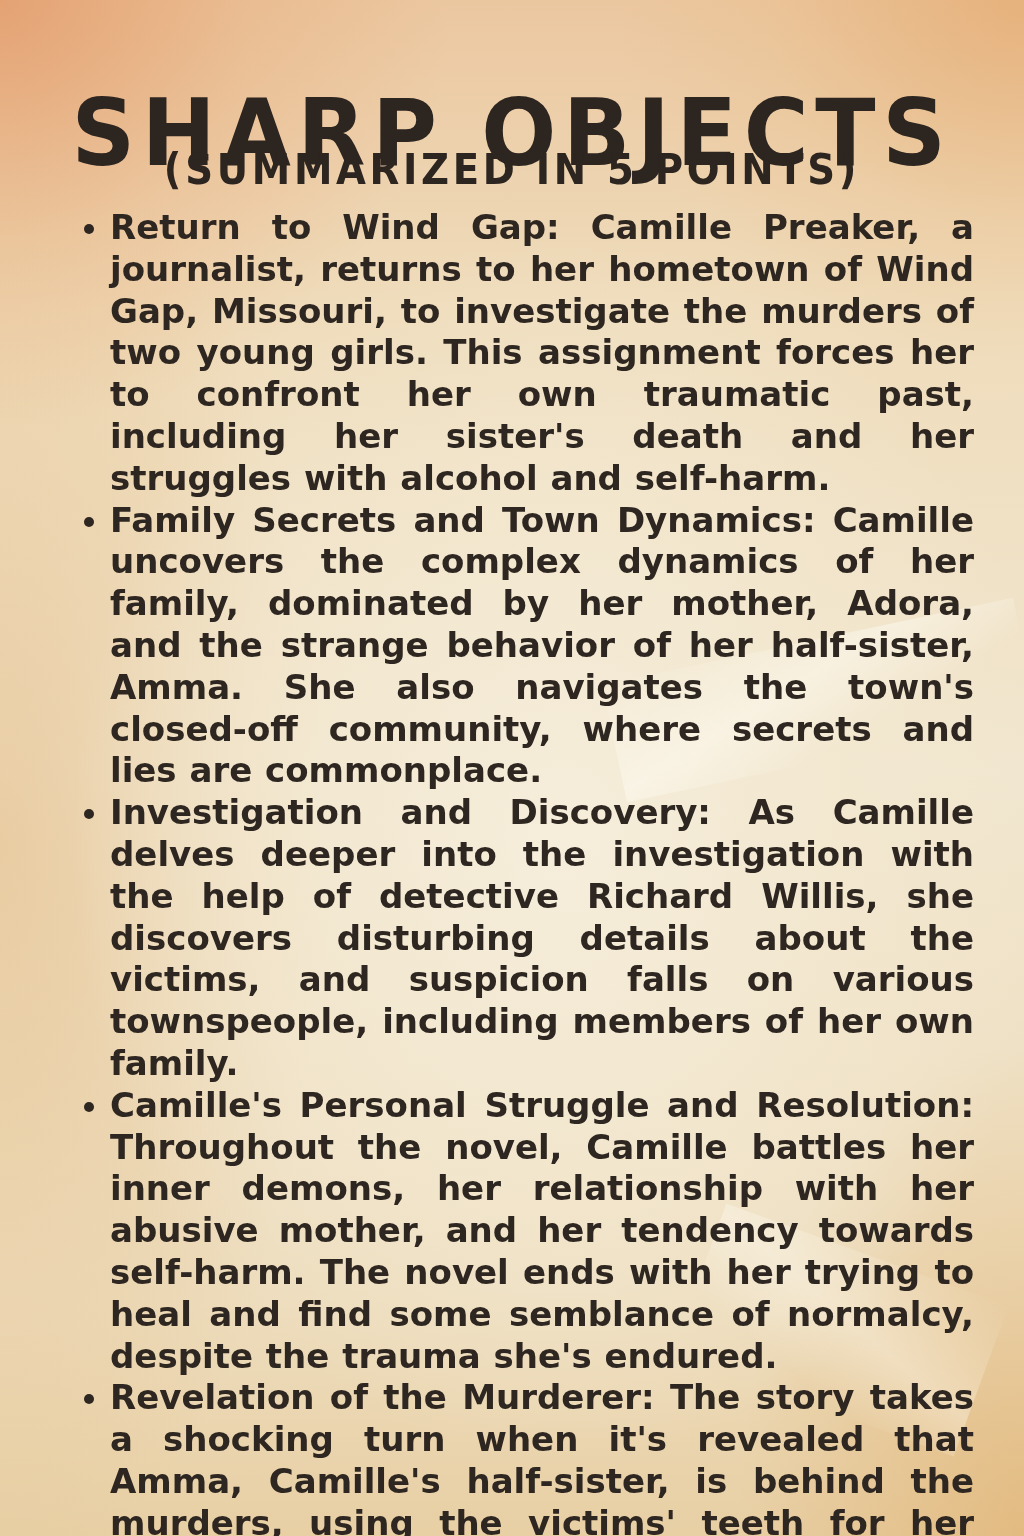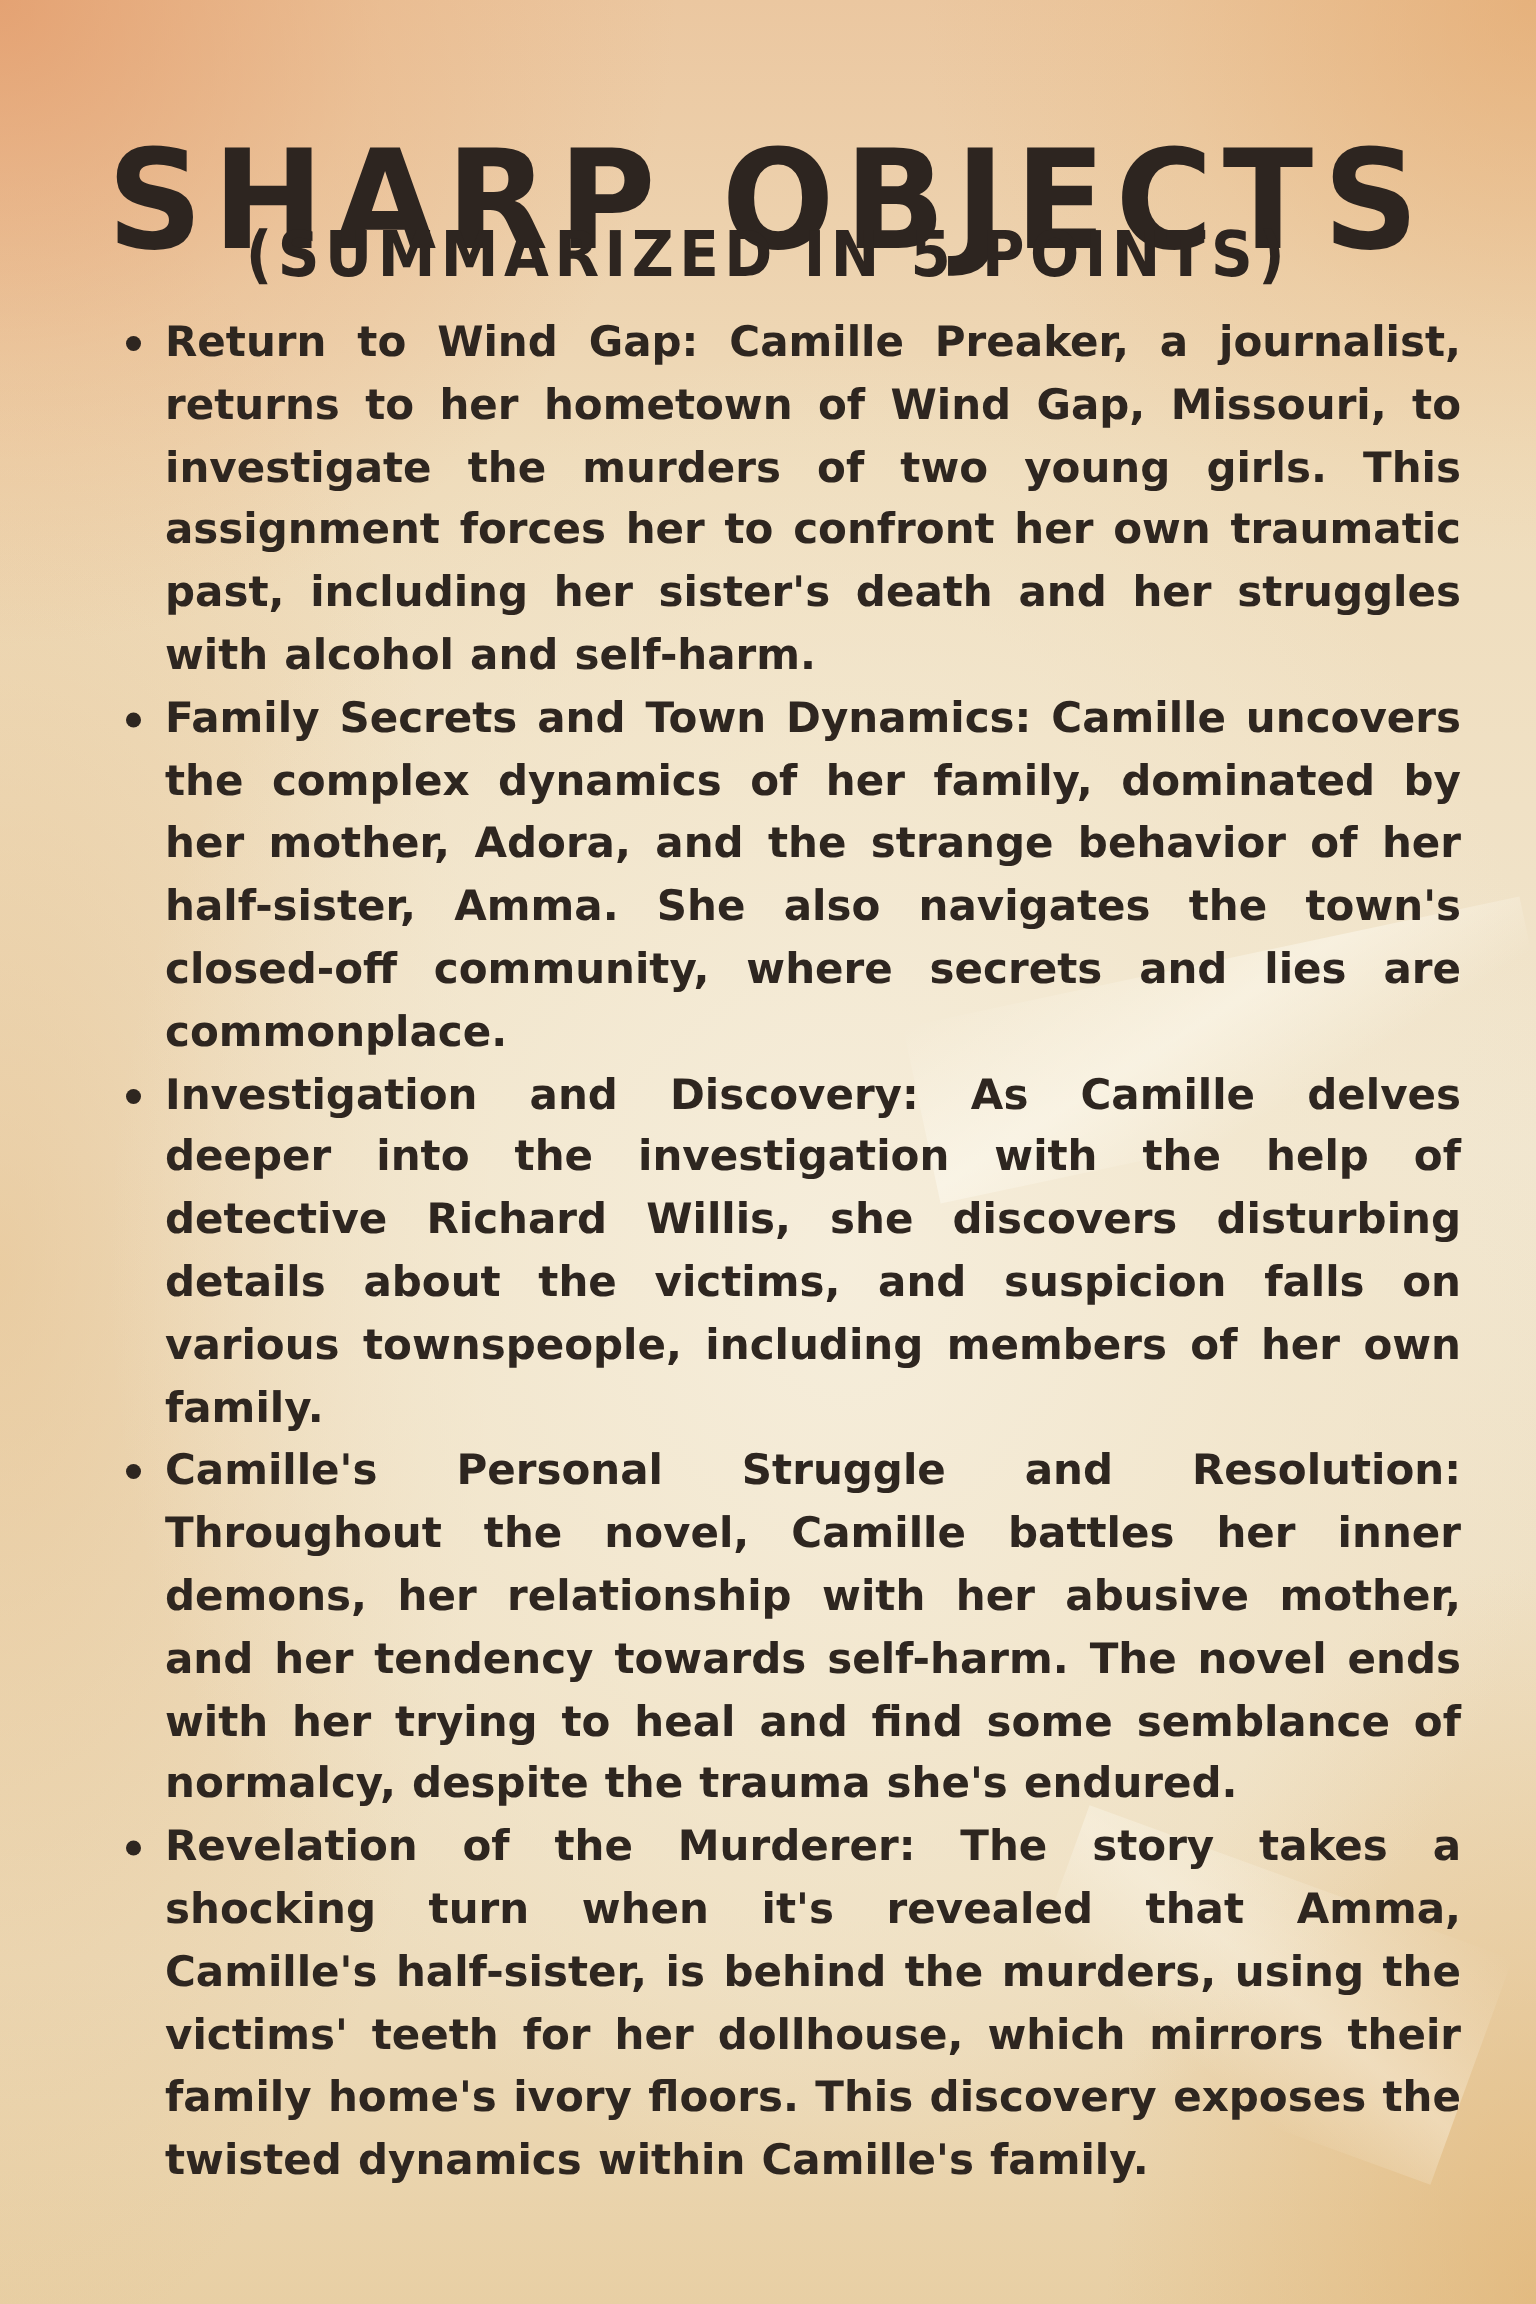--- a/index.html
+++ b/index.html
@@ -80,21 +80,21 @@
     width: 892px;
     margin: 0;
     padding: 0;
     list-style: none;
   }
   .point {
     position: relative;
     padding-left: 28px;
     font-family: "DejaVu Sans", sans-serif;
     font-weight: 700;
-    font-size: 28px;
+    font-size: 34px;
     line-height: 41.8px;
     text-align: justify;
     color: #2e2620;
     letter-spacing: 0px;
     word-spacing: 1px;
   }
   .bullet {
     position: absolute;
     left: 2px;
     top: 17px;

